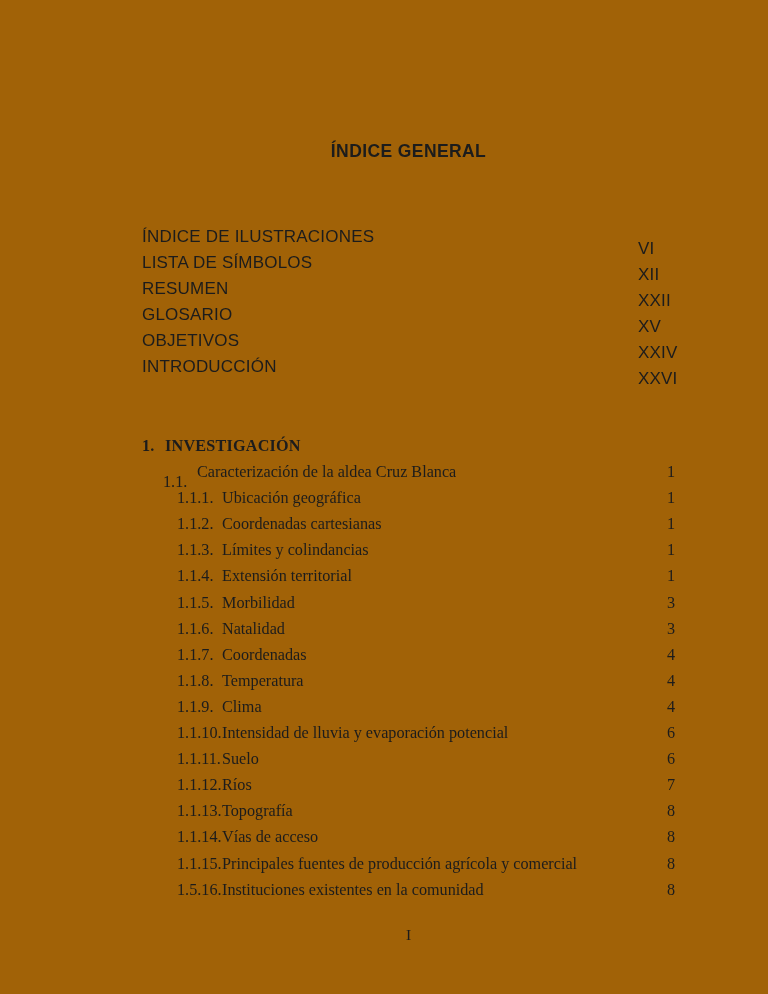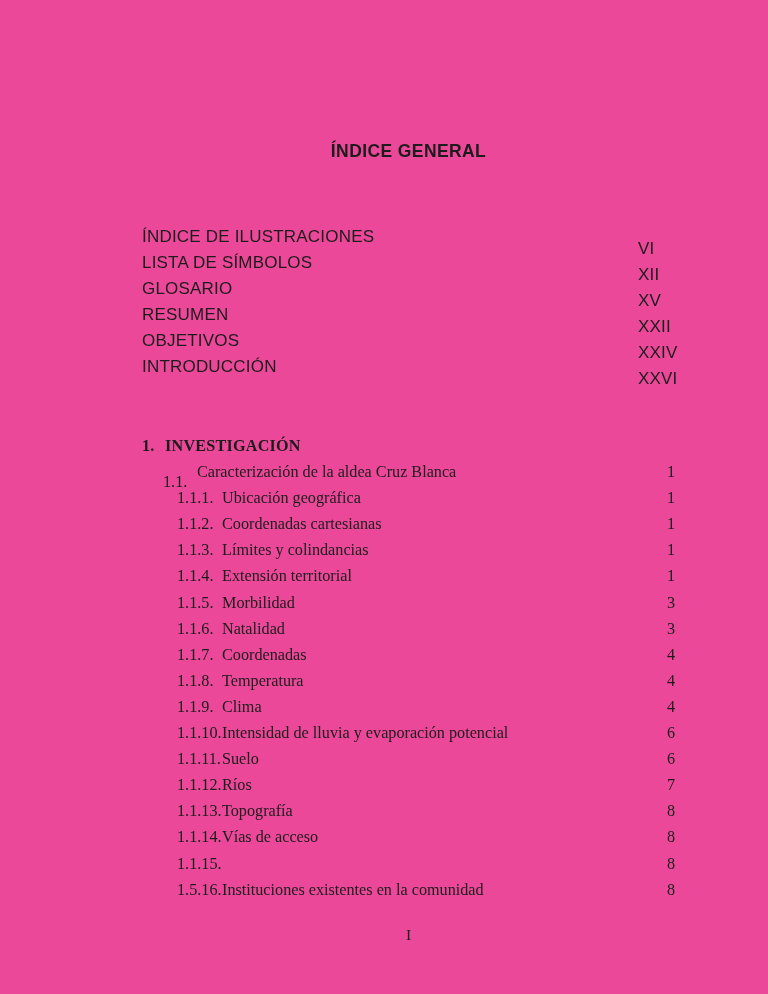--- a/index.html
+++ b/index.html
@@ -1,20 +1,20 @@
 <!DOCTYPE html>
 <html><head>
 <meta charset="utf-8">
 <style>
   html, body { margin: 0; padding: 0; background: #ffffff; }
   .page {
     position: relative;
     width: 768px;
     height: 994px;
-    background: #ec4899;
+    background: #a16207;
     color: #1c1c1c;
     font-family: "Liberation Serif", serif;
     overflow: hidden;
   }
   .doc-title {
     position: absolute;
     top: 141px;
     left: 142px;
     width: 533px;
     text-align: center;
@@ -65,22 +65,22 @@
 </head>
 <body>
 
 <div class="page">
 
   <div class="doc-title">ÍNDICE GENERAL</div>
 
   <div class="front-matter">
       <div class="fm-row"><span>ÍNDICE DE ILUSTRACIONES</span><span class="fm-page">VI</span></div>
       <div class="fm-row"><span>LISTA DE SÍMBOLOS</span><span class="fm-page">XII</span></div>
+      <div class="fm-row"><span>RESUMEN</span><span class="fm-page">XXII</span></div>
       <div class="fm-row"><span>GLOSARIO</span><span class="fm-page">XV</span></div>
-      <div class="fm-row"><span>RESUMEN</span><span class="fm-page">XXII</span></div>
       <div class="fm-row"><span>OBJETIVOS</span><span class="fm-page">XXIV</span></div>
       <div class="fm-row"><span>INTRODUCCIÓN</span><span class="fm-page">XXVI</span></div>
     </div>
 
   <div class="toc">
     <div class="toc-row heading">
       <span class="num">1.</span>
       <span class="entry-title">INVESTIGACIÓN</span>
     </div>
     <div>
@@ -154,20 +154,21 @@
           <span class="entry-title">Topografía</span>
           <span class="pg">8</span>
         </div>
         <div class="toc-row lvl3">
           <span class="num">1.1.14.</span>
           <span class="entry-title">Vías de acceso</span>
           <span class="pg">8</span>
         </div>
         <div class="toc-row lvl3">
           <span class="num">1.1.15.</span>
+          <span class="entry-title">Principales fuentes de producción agrícola y comercial</span>
           <span class="pg">8</span>
         </div>
         <div class="toc-row lvl3">
           <span class="num">1.5.16.</span>
           <span class="entry-title">Instituciones existentes en la comunidad</span>
           <span class="pg">8</span>
         </div>
       </div>
   </div>
 

